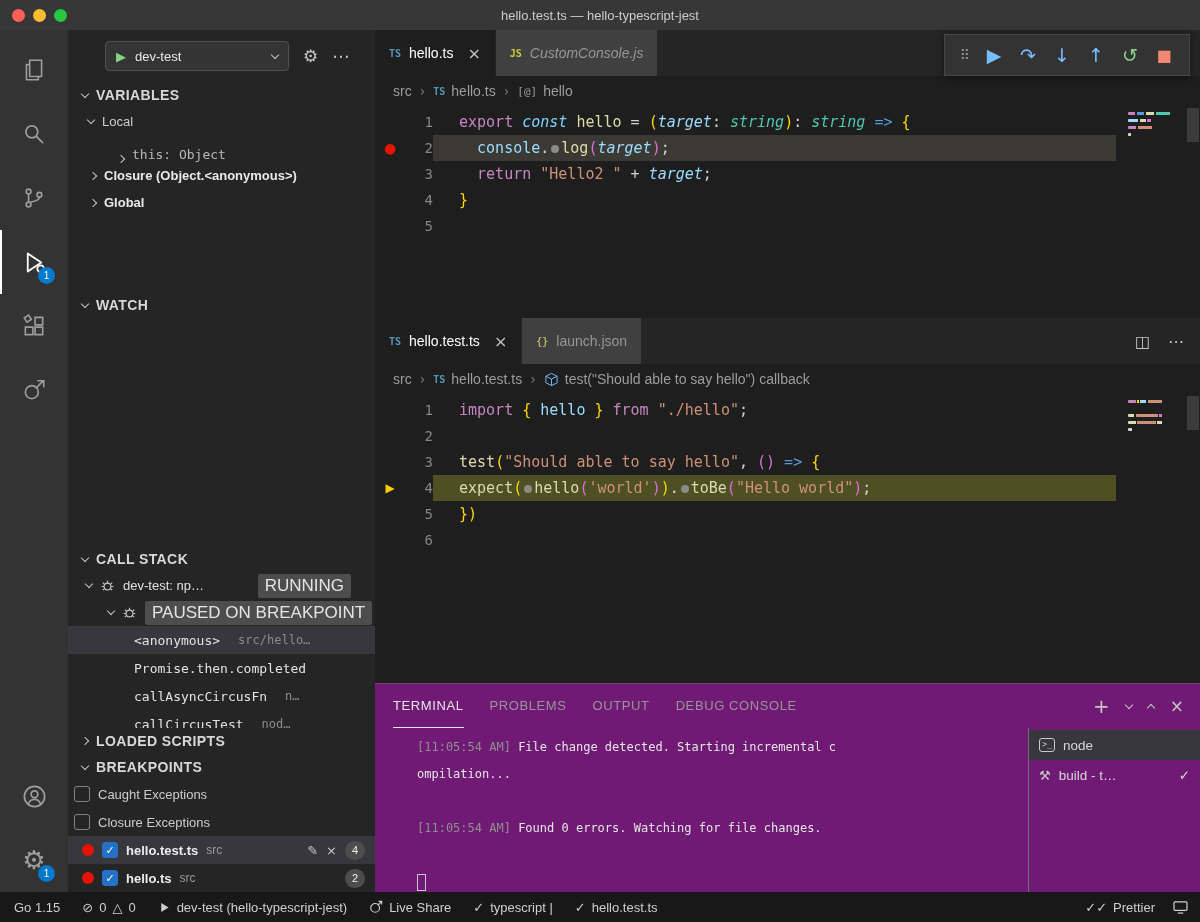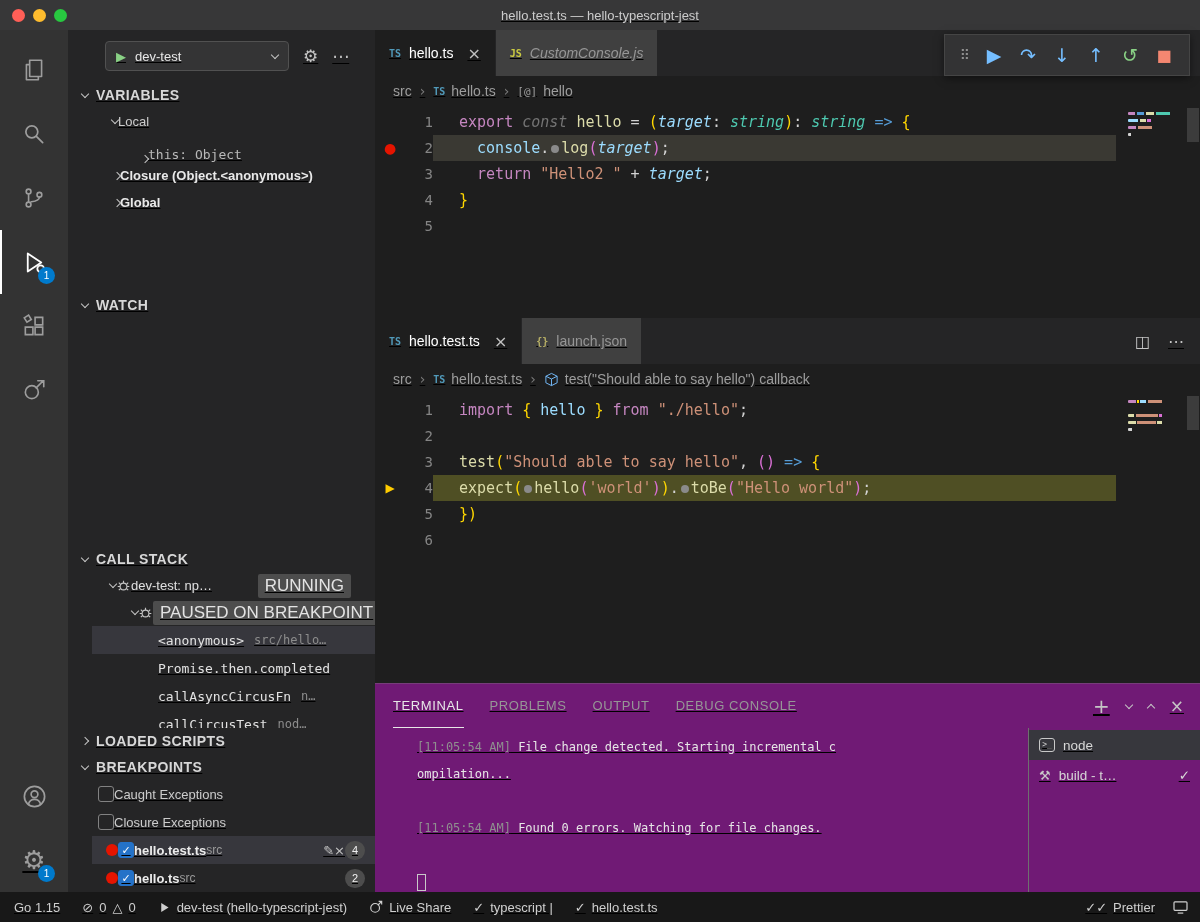--- a/index.html
+++ b/index.html
@@ -1,18 +1,18 @@
 <!DOCTYPE html>
 <html><head>
 <meta charset="utf-8">
 <style>
   * { margin:0; padding:0; box-sizing:border-box; }
   html,body { width:1200px; height:922px; overflow:hidden; background:#1e1e1e;
     font-family:"Liberation Sans", sans-serif; }
-  .window { width:1200px; height:922px; display:flex; flex-direction:column;text-decoration:underline; }
+  .window { width:1200px; height:922px; display:flex; flex-direction:column; }
 
   
   .titlebar { flex:0 0 30px; background:#373738; display:flex; align-items:center; position:relative; }
   .traffic { position:absolute; left:12px; top:9px; display:flex; gap:8px; }
   .tl { width:13px; height:13px; border-radius:50%; }
   .tl.close { background:#ff5f57; } .tl.min { background:#febc2e; } .tl.max { background:#28c840; }
   .win-title { flex:1; text-align:center; color:#cccccc; font-size:13px; }
 
   
   .main { flex:1 1 auto; display:flex; min-height:0; }
@@ -36,21 +36,21 @@
   .side-gear { color:#c5c5c5; font-size:17px; font-family:"DejaVu Sans",sans-serif; cursor:pointer; }
   .side-ellipsis { color:#c5c5c5; font-size:17px; font-family:"DejaVu Sans",sans-serif; cursor:pointer; }
 
   .chev { display:inline-block; width:6px; height:6px; border-right:1.6px solid #c5c5c5; border-bottom:1.6px solid #c5c5c5; flex:0 0 auto; }
   .chev.down { transform:rotate(45deg); margin-top:-3px; }
   .chev.right { transform:rotate(-45deg); }
   .chev.up { transform:rotate(-135deg); margin-top:3px; }
 
   .section-header { flex:0 0 26px; display:flex; align-items:center; gap:8px; padding-left:14px;
     font-size:14px; font-weight:700; letter-spacing:.4px; color:#d8d8d8; cursor:pointer; }
-  .tree-row { flex:0 0 27px; height:27px; display:flex; align-items:center; gap:0; padding-right:10px; cursor:pointer;margin-left:24px; }
+  .tree-row { flex:0 0 27px; height:27px; display:flex; align-items:center; gap:8px; padding-right:10px; cursor:pointer; }
   .pl20 { padding-left:20px; } .pl42 { padding-left:50px;align-items:flex-end; } .pl22 { padding-left:22px; }
   .mono-dim { font-family:"DejaVu Sans Mono",monospace; color:#b9b9b9; font-size:13px; }
   .scope-bold { font-weight:700; color:#e9e9e9; }
   .spacer-vars { flex:0 0 76px; }
   .watch-body { flex:1 1 auto; min-height:40px; }
 
   .cs-session { padding-left:18px; color:#e0e0e0; }
   .cs-thread { padding-left:40px; }
   .pill { background:#4d4d4d; color:#e3e3e3; font-size:17px; padding:2px 7px; border-radius:2px; white-space:nowrap; }
   .pill.run { margin-left:auto; margin-right:14px; }
@@ -101,21 +101,21 @@
   .code-line { display:flex; height:26px; line-height:26px; white-space:pre; }
   .glyph { flex:0 0 30px; text-align:center; font-family:"DejaVu Sans",sans-serif; }
   .glyph-bp { color:#e51400; font-size:14px; }
   .glyph-arrow { color:#fc0; font-size:12px; }
   .lnum { flex:0 0 28px; text-align:right; color:#858585; font-size:14px; }
   .lcontent { flex:1 1 auto; padding-left:26px; }
   .editor-code .lcontent { margin-right:84px; }
   .hl-frame { background:rgba(219,212,172,0.15); }
   .hl-current { background:rgba(255,255,60,0.22); }
 
-  .tk-kw { color:#c586c0; } .tk-kwb { color:#737373; font-style:italic;margin-top:44px; }
+  .tk-kw { color:#c586c0; } .tk-kwb { color:#7dd3fc; font-style:italic;margin-top:44px; }
   .tk-fn { color:#dcdcaa; } .tk-prm { color:#9cdcfe; font-style:italic; }
   .tk-vrb { color:#9cdcfe; } .tk-typ { color:#4ec9b0; font-style:italic; }
   .tk-str { color:#ce9178; } .tk-pln { color:#d4d4d4; }
   .tk-b1 { color:#ffd700; } .tk-b2 { color:#da70d6; } .tk-op { color:#569cd6; font-style:italic; }
   .tk-dot { display:inline-block; width:8px; height:8px; border-radius:50%; background:#8a8a8a; margin:0 2px; vertical-align:middle; }
   .tk-ts { color:#8f8f8f; } .tk-msg { color:#e6e6e6; }
   .tk-cursor { display:inline-block; width:9px; height:17px; border:1.4px solid #c9c9c9; vertical-align:middle; }
 
   .minimap { position:absolute; top:6px; right:16px; width:56px; display:flex; flex-direction:column; gap:4px; }
   .mm-row { height:3px; border-radius:1px; }

